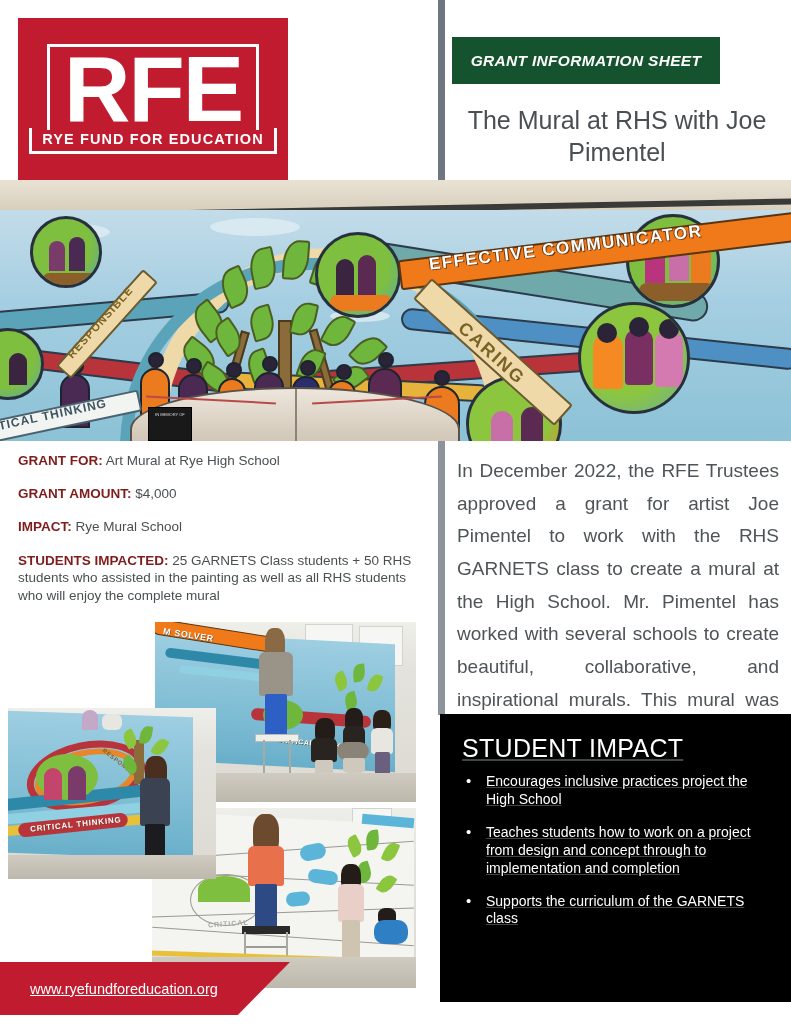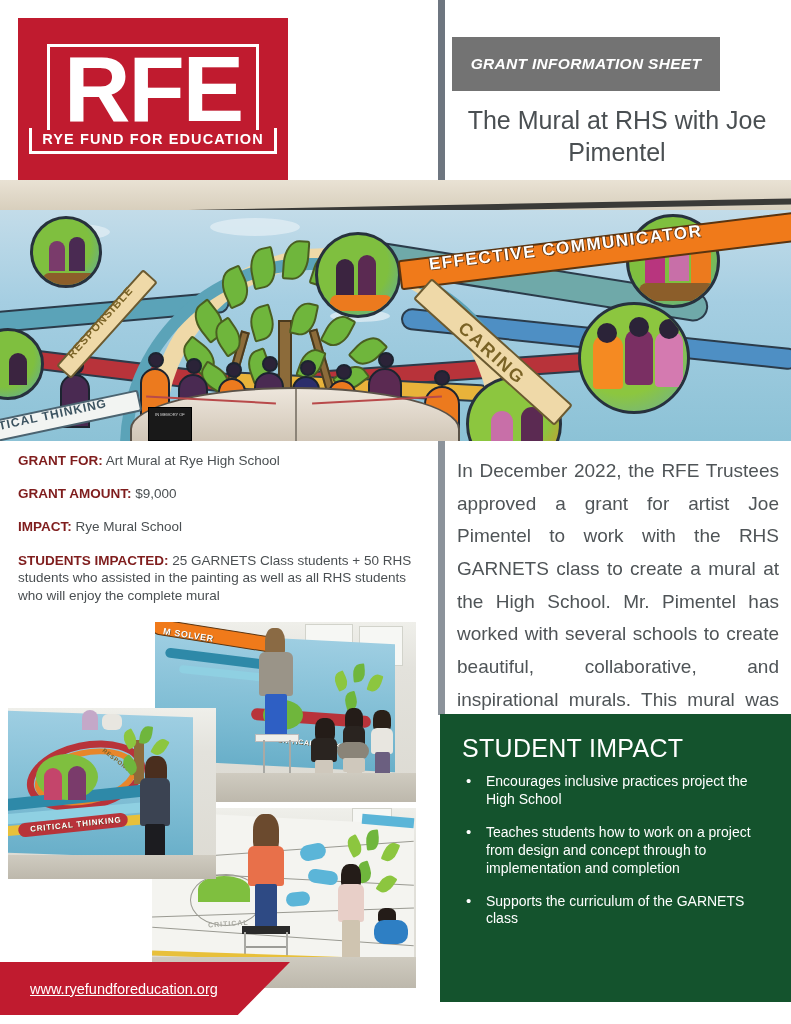--- a/index.html
+++ b/index.html
@@ -50,22 +50,22 @@
   }
   .divider-mid {
     position: absolute; left: 438px; top: 440px;
     width: 7px; height: 275px;
     background: #8C939B;
   }
 
   
   .gis-banner {
     position: absolute; left: 452px; top: 37px;
-    width: 268px; height: 54px;
-    background: #737373;
+    width: 268px; height: 47px;
+    background: #14532d;
     display: flex; align-items: center; justify-content: center;
   }
   .gis-banner span {
     color: #ffffff; font-style: italic;
     font-weight: bold; font-size: 15.5px;
     letter-spacing: 0.3px;
   }
   .sheet-title {
     position: absolute; left: 452px; top: 104px;
     width: 330px;
@@ -175,22 +175,23 @@
     width: 322px;
     font-size: 19px; line-height: 1.72;
     text-align: justify;
     color: #4F5457;
   }
 
   
   .impact {
     position: absolute; left: 440px; top: 714px;
     width: 351px; height: 288px;
-    background: #14532d;
+    background: #000000;
     padding: 20px 18px 0 22px;
+    text-decoration: underline;
   }
   .impact-title {
     color: #ffffff; font-size: 25px;
     letter-spacing: .3px; margin-bottom: 10px;
   }
   .impact ul { list-style: none; }
   .impact li {
     color: #ffffff; font-size: 14px; line-height: 1.28;
     margin-bottom: 15px; padding-left: 24px;
     position: relative;
@@ -393,21 +394,21 @@
 </div>
 
 <div class="specifics">
 
   <div class="spec-row">
     <b>GRANT FOR:</b>
     <span>Art Mural at Rye High School</span>
   </div>
   <div class="spec-row">
     <b>GRANT AMOUNT:</b>
-    <span>$9,000</span>
+    <span>$4,000</span>
   </div>
   <div class="spec-row">
     <b>IMPACT:</b>
     <span>Rye Mural School</span>
   </div>
   <div class="spec-row last">
     <b>STUDENTS IMPACTED:</b>
     <span>25 GARNETS Class students + 50 RHS students who assisted in the painting as well as all RHS students who will enjoy the complete mural</span>
   </div>
 </div>

